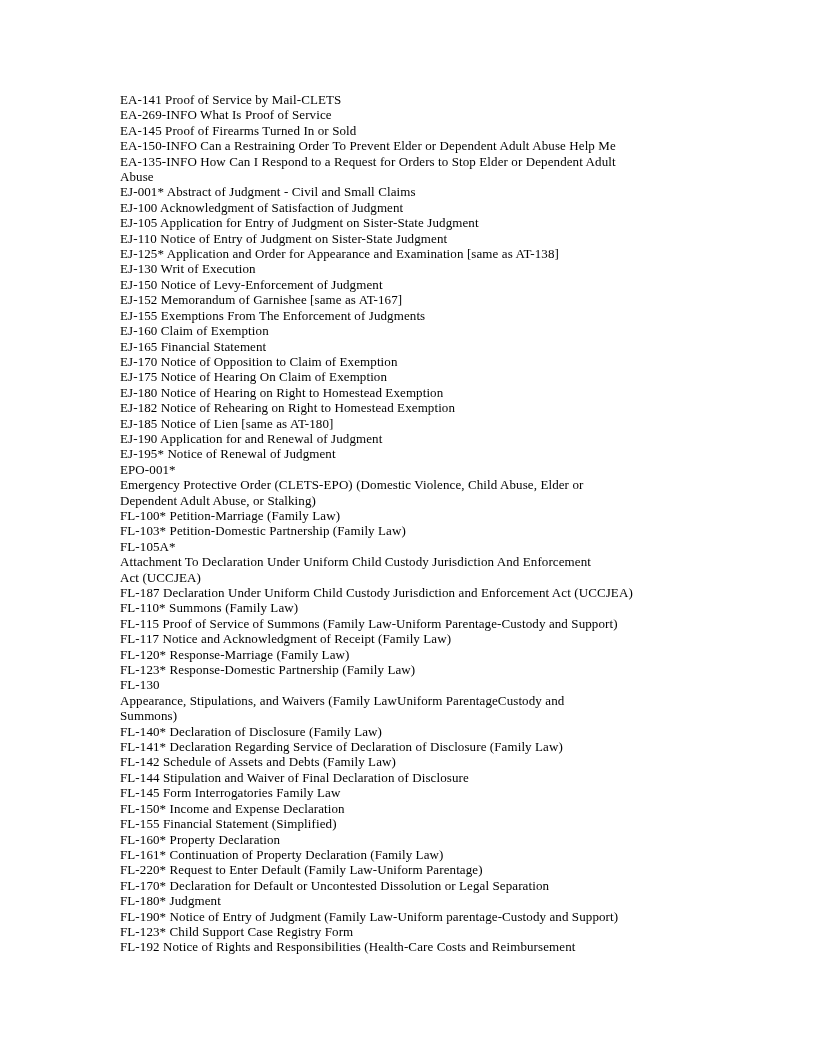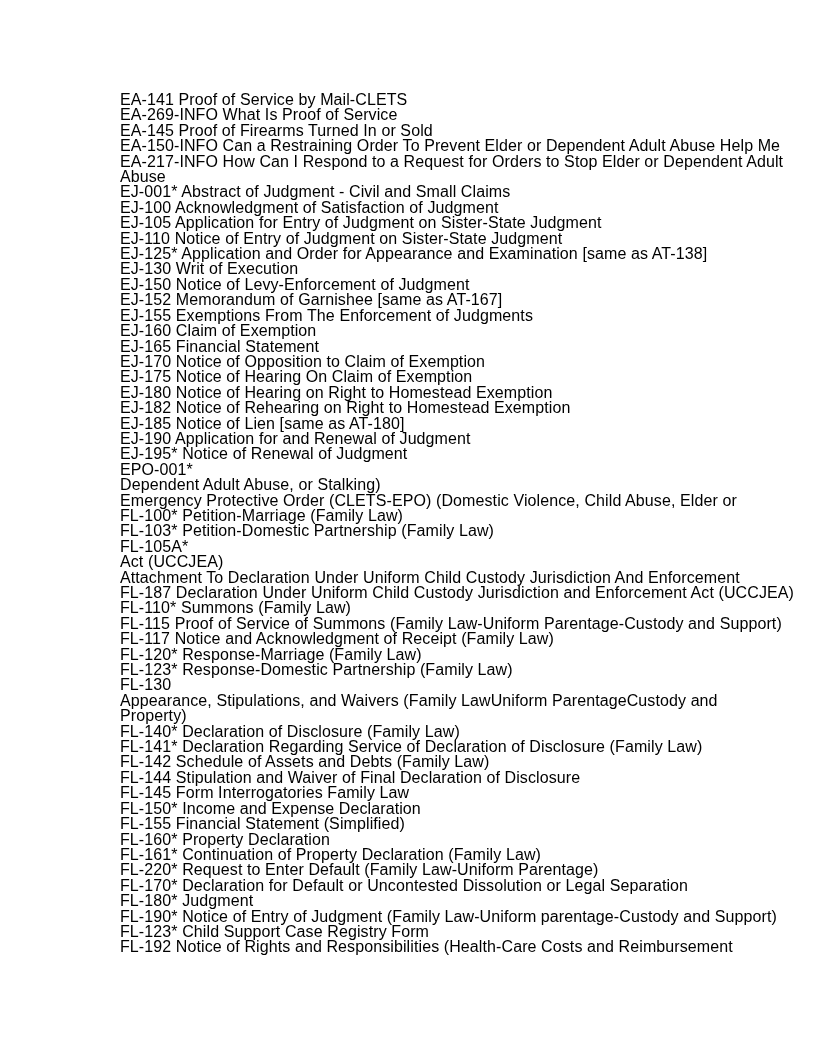--- a/index.html
+++ b/index.html
@@ -14,74 +14,74 @@
     background: #ffffff;
     overflow: hidden;
   }
   .content {
     position: absolute;
     left: 120px;
     top: 92px;
     width: 590px;
   }
   .line {
-    font-family: Liberation Sans, sans-serif;
-    font-size: 16px;
+    font-family: Liberation Serif, serif;
+    font-size: 13px;
     line-height: 15.4px;
     color: #000000;
     white-space: pre;
     letter-spacing: 0.1px;
   }
 </style>
 </head>
 <body>
 
 <div class="page">
   <div class="content">
       <div class="line">EA-141 Proof of Service by Mail-CLETS</div>
       <div class="line">EA-269-INFO What Is Proof of Service</div>
       <div class="line">EA-145 Proof of Firearms Turned In or Sold</div>
       <div class="line">EA-150-INFO Can a Restraining Order To Prevent Elder or Dependent Adult Abuse Help Me</div>
-      <div class="line">EA-217-INFO How Can I Respond to a Request for Orders to Stop Elder or Dependent Adult</div>
+      <div class="line">EA-135-INFO How Can I Respond to a Request for Orders to Stop Elder or Dependent Adult</div>
       <div class="line">Abuse</div>
       <div class="line">EJ-001* Abstract of Judgment - Civil and Small Claims</div>
       <div class="line">EJ-100 Acknowledgment of Satisfaction of Judgment</div>
       <div class="line">EJ-105 Application for Entry of Judgment on Sister-State Judgment</div>
       <div class="line">EJ-110 Notice of Entry of Judgment on Sister-State Judgment</div>
       <div class="line">EJ-125* Application and Order for Appearance and Examination [same as AT-138]</div>
       <div class="line">EJ-130 Writ of Execution</div>
       <div class="line">EJ-150 Notice of Levy-Enforcement of Judgment</div>
       <div class="line">EJ-152 Memorandum of Garnishee [same as AT-167]</div>
       <div class="line">EJ-155 Exemptions From The Enforcement of Judgments</div>
       <div class="line">EJ-160 Claim of Exemption</div>
       <div class="line">EJ-165 Financial Statement</div>
       <div class="line">EJ-170 Notice of Opposition to Claim of Exemption</div>
       <div class="line">EJ-175 Notice of Hearing On Claim of Exemption</div>
       <div class="line">EJ-180 Notice of Hearing on Right to Homestead Exemption</div>
       <div class="line">EJ-182 Notice of Rehearing on Right to Homestead Exemption</div>
       <div class="line">EJ-185 Notice of Lien [same as AT-180]</div>
       <div class="line">EJ-190 Application for and Renewal of Judgment</div>
       <div class="line">EJ-195* Notice of Renewal of Judgment</div>
       <div class="line">EPO-001*</div>
+      <div class="line">Emergency Protective Order (CLETS-EPO) (Domestic Violence, Child Abuse, Elder or</div>
       <div class="line">Dependent Adult Abuse, or Stalking)</div>
-      <div class="line">Emergency Protective Order (CLETS-EPO) (Domestic Violence, Child Abuse, Elder or</div>
       <div class="line">FL-100* Petition-Marriage (Family Law)</div>
       <div class="line">FL-103* Petition-Domestic Partnership (Family Law)</div>
       <div class="line">FL-105A*</div>
+      <div class="line">Attachment To Declaration Under Uniform Child Custody Jurisdiction And Enforcement</div>
       <div class="line">Act (UCCJEA)</div>
-      <div class="line">Attachment To Declaration Under Uniform Child Custody Jurisdiction And Enforcement</div>
       <div class="line">FL-187 Declaration Under Uniform Child Custody Jurisdiction and Enforcement Act (UCCJEA)</div>
       <div class="line">FL-110* Summons (Family Law)</div>
       <div class="line">FL-115 Proof of Service of Summons (Family Law-Uniform Parentage-Custody and Support)</div>
       <div class="line">FL-117 Notice and Acknowledgment of Receipt (Family Law)</div>
       <div class="line">FL-120* Response-Marriage (Family Law)</div>
       <div class="line">FL-123* Response-Domestic Partnership (Family Law)</div>
       <div class="line">FL-130</div>
       <div class="line">Appearance, Stipulations, and Waivers (Family LawUniform ParentageCustody and</div>
-      <div class="line">Property)</div>
+      <div class="line">Summons)</div>
       <div class="line">FL-140* Declaration of Disclosure (Family Law)</div>
       <div class="line">FL-141* Declaration Regarding Service of Declaration of Disclosure (Family Law)</div>
       <div class="line">FL-142 Schedule of Assets and Debts (Family Law)</div>
       <div class="line">FL-144 Stipulation and Waiver of Final Declaration of Disclosure</div>
       <div class="line">FL-145 Form Interrogatories Family Law</div>
       <div class="line">FL-150* Income and Expense Declaration</div>
       <div class="line">FL-155 Financial Statement (Simplified)</div>
       <div class="line">FL-160* Property Declaration</div>
       <div class="line">FL-161* Continuation of Property Declaration (Family Law)</div>
       <div class="line">FL-220* Request to Enter Default (Family Law-Uniform Parentage)</div>

